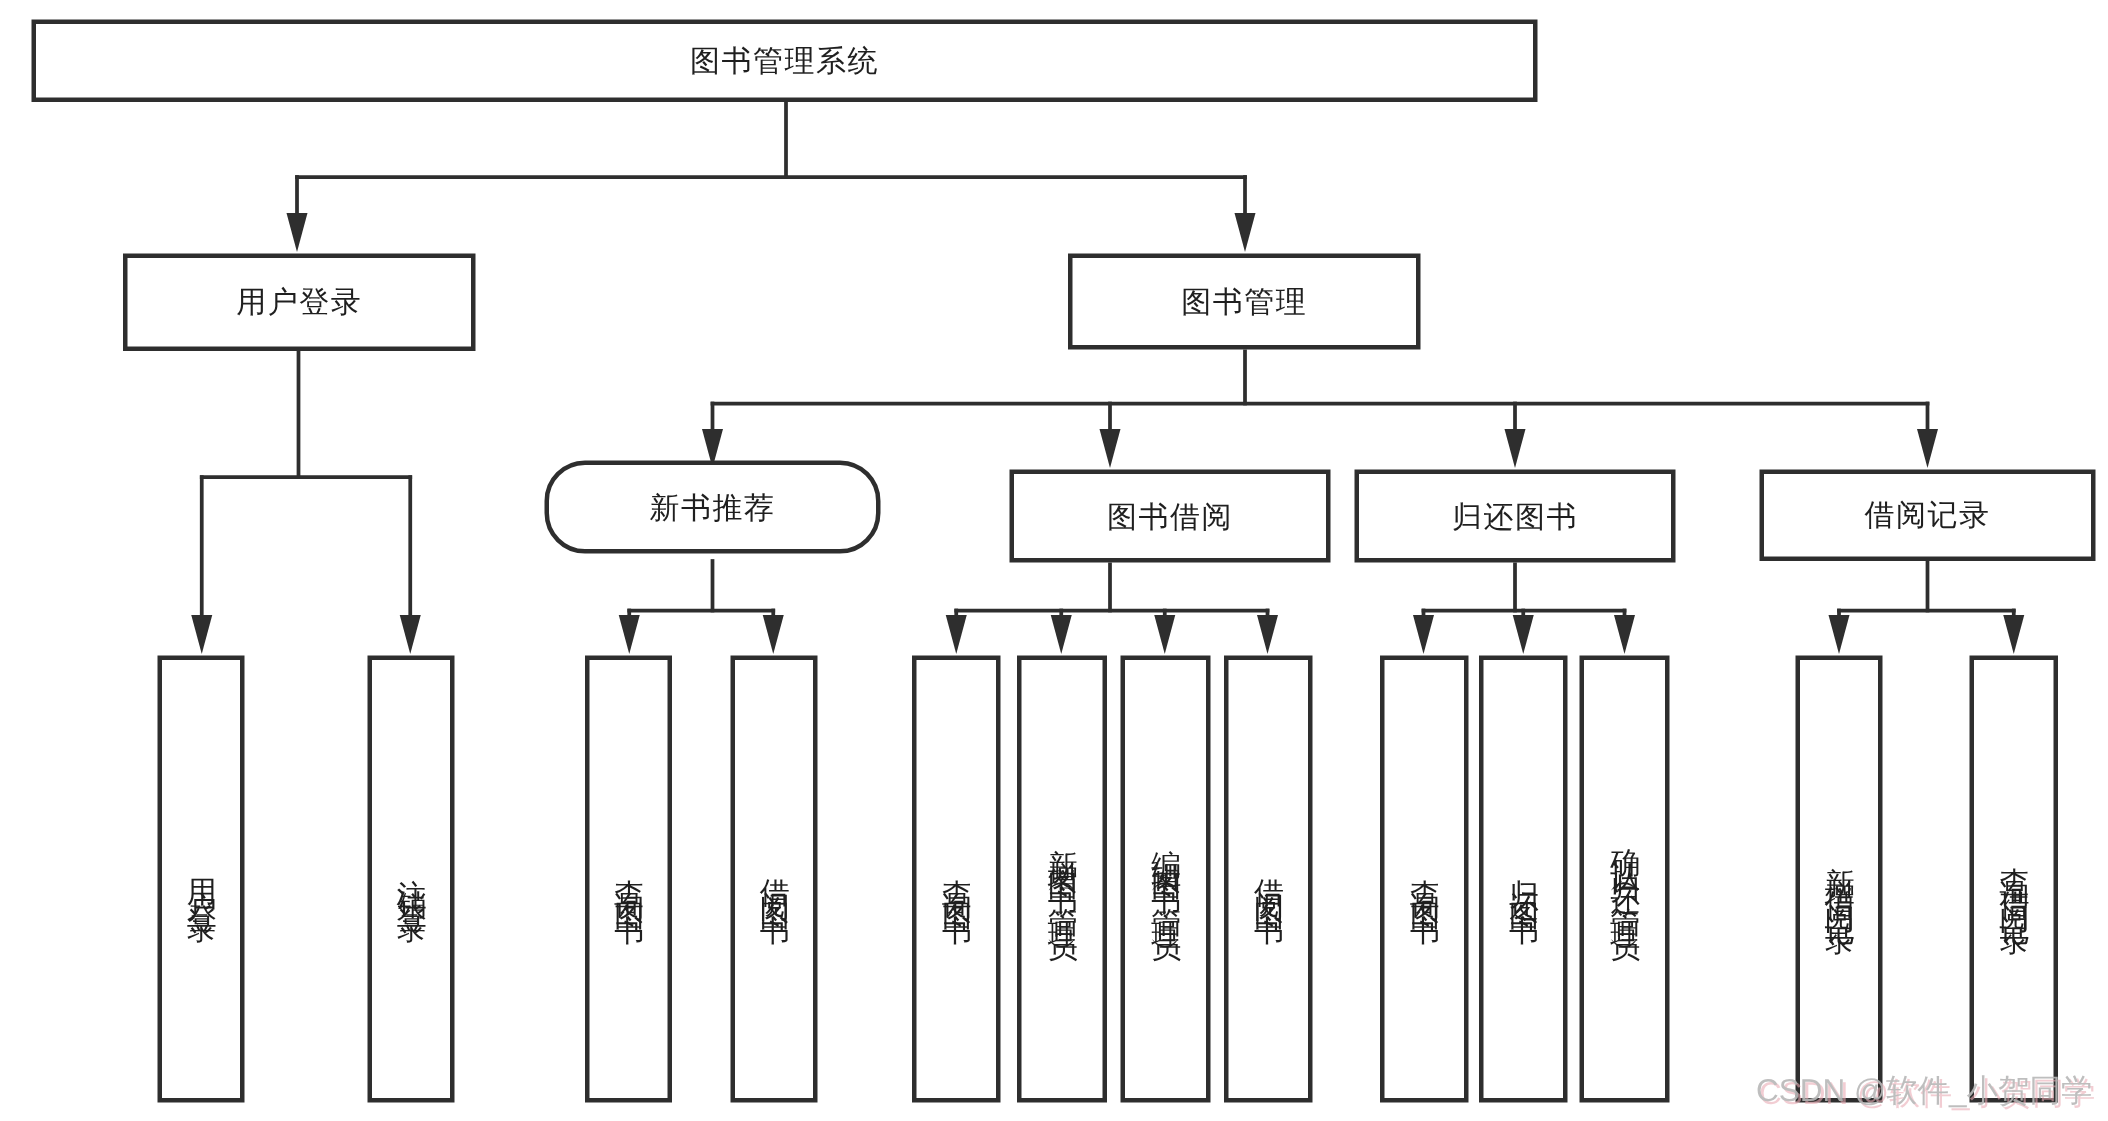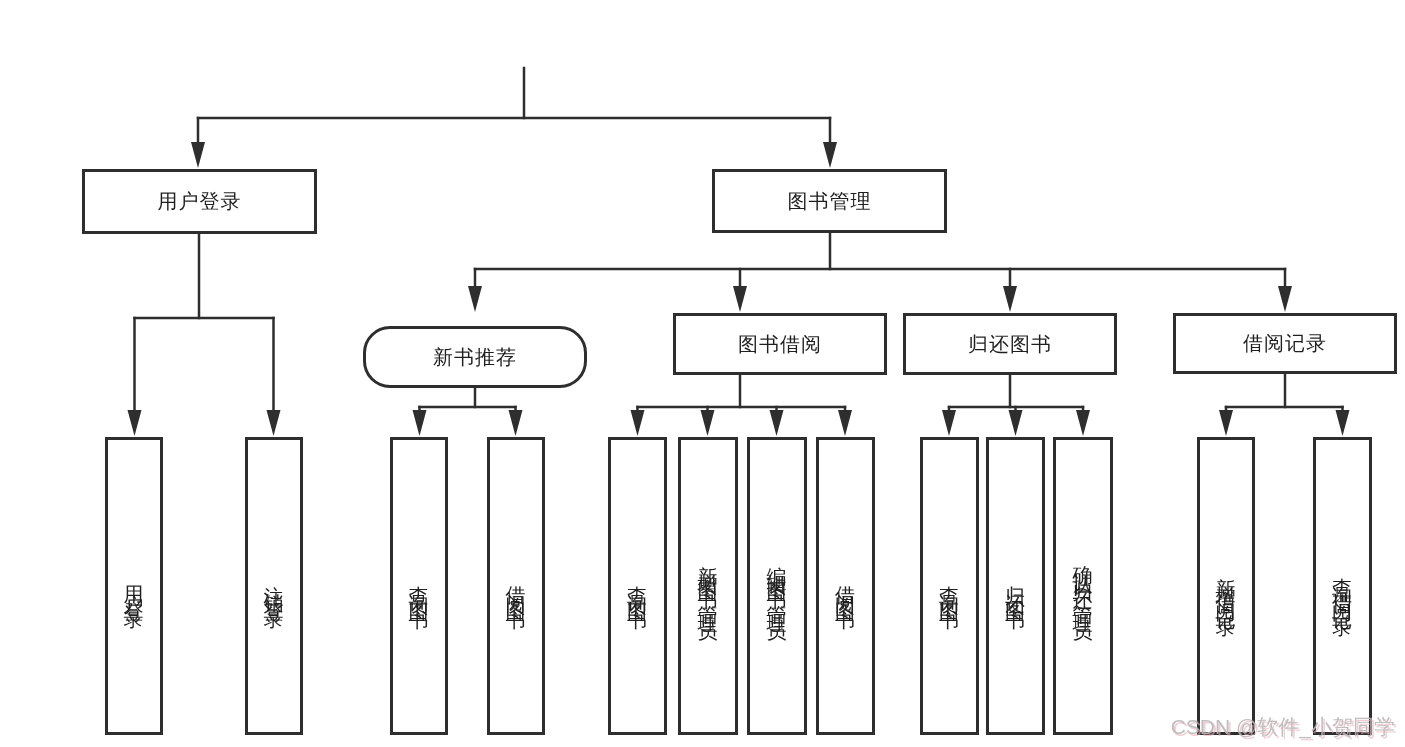--- a/index.html
+++ b/index.html
@@ -100,29 +100,32 @@
       <line x1="1015.5" y1="407" x2="1015.5" y2="418" stroke="#2e2e2e" stroke-width="2.5" stroke-linecap="square"></line>
       <polygon points="1008.5,410 1022.5,410 1015.5,436" fill="#2e2e2e"></polygon>
       <line x1="1083" y1="407" x2="1083" y2="418" stroke="#2e2e2e" stroke-width="2.5" stroke-linecap="square"></line>
       <polygon points="1076,410 1090,410 1083,436" fill="#2e2e2e"></polygon>
       <line x1="1226" y1="407" x2="1226" y2="418" stroke="#2e2e2e" stroke-width="2.5" stroke-linecap="square"></line>
       <polygon points="1219,410 1233,410 1226,436" fill="#2e2e2e"></polygon>
       <line x1="1342.5" y1="407" x2="1342.5" y2="418" stroke="#2e2e2e" stroke-width="2.5" stroke-linecap="square"></line>
       <polygon points="1335.5,410 1349.5,410 1342.5,436" fill="#2e2e2e"></polygon>
     </svg>
 
+  <div class="box" style="left:21px; top:13px; width:1004px; height:55px;">
+    <span class="hlabel">图书管理系统</span>
+  </div>
 
   <div class="box" style="left:82px; top:169px; width:235px; height:65px;">
     <span class="hlabel">用户登录</span>
   </div>
   <div class="box" style="left:712px; top:169px; width:235px; height:64px;text-align:center;">
     <span class="hlabel">图书管理</span>
   </div>
 
-  <div class="box" style="left:363px; top:326px; width:224px; height:62px;border-radius:27px;">
+  <div class="box" style="left:363px; top:307px; width:224px; height:62px;border-radius:27px;">
     <span class="hlabel">新书推荐</span>
   </div>
   <div class="box" style="left:633px; top:313px; width:214px; height:62px;margin-left:40px;">
     <span class="hlabel">图书借阅</span>
   </div>
   <div class="box" style="left:903px; top:313px; width:214px; height:62px;">
     <span class="hlabel">归还图书</span>
   </div>
   <div class="box" style="left:1173px; top:313px; width:224px; height:61px;">
     <span class="hlabel">借阅记录</span>

